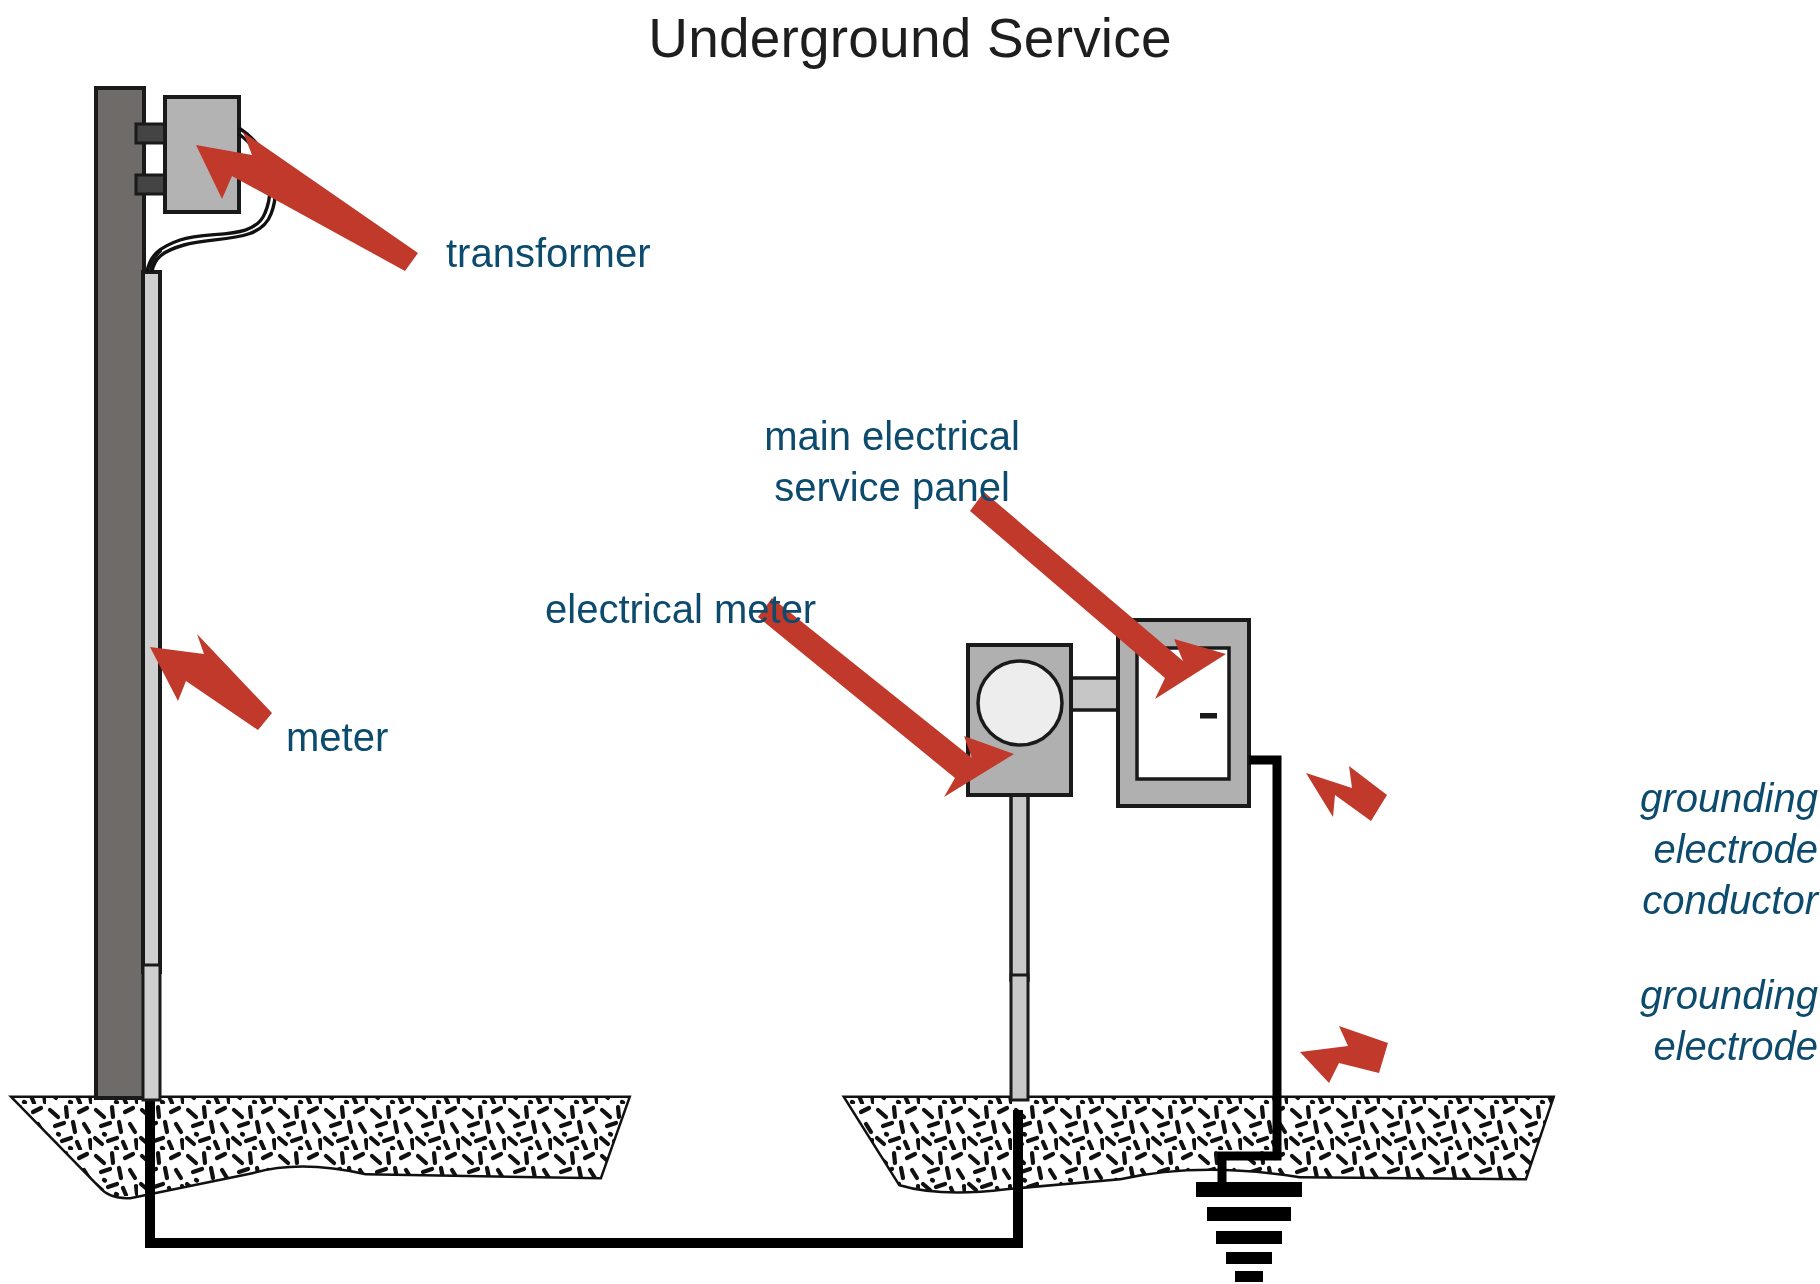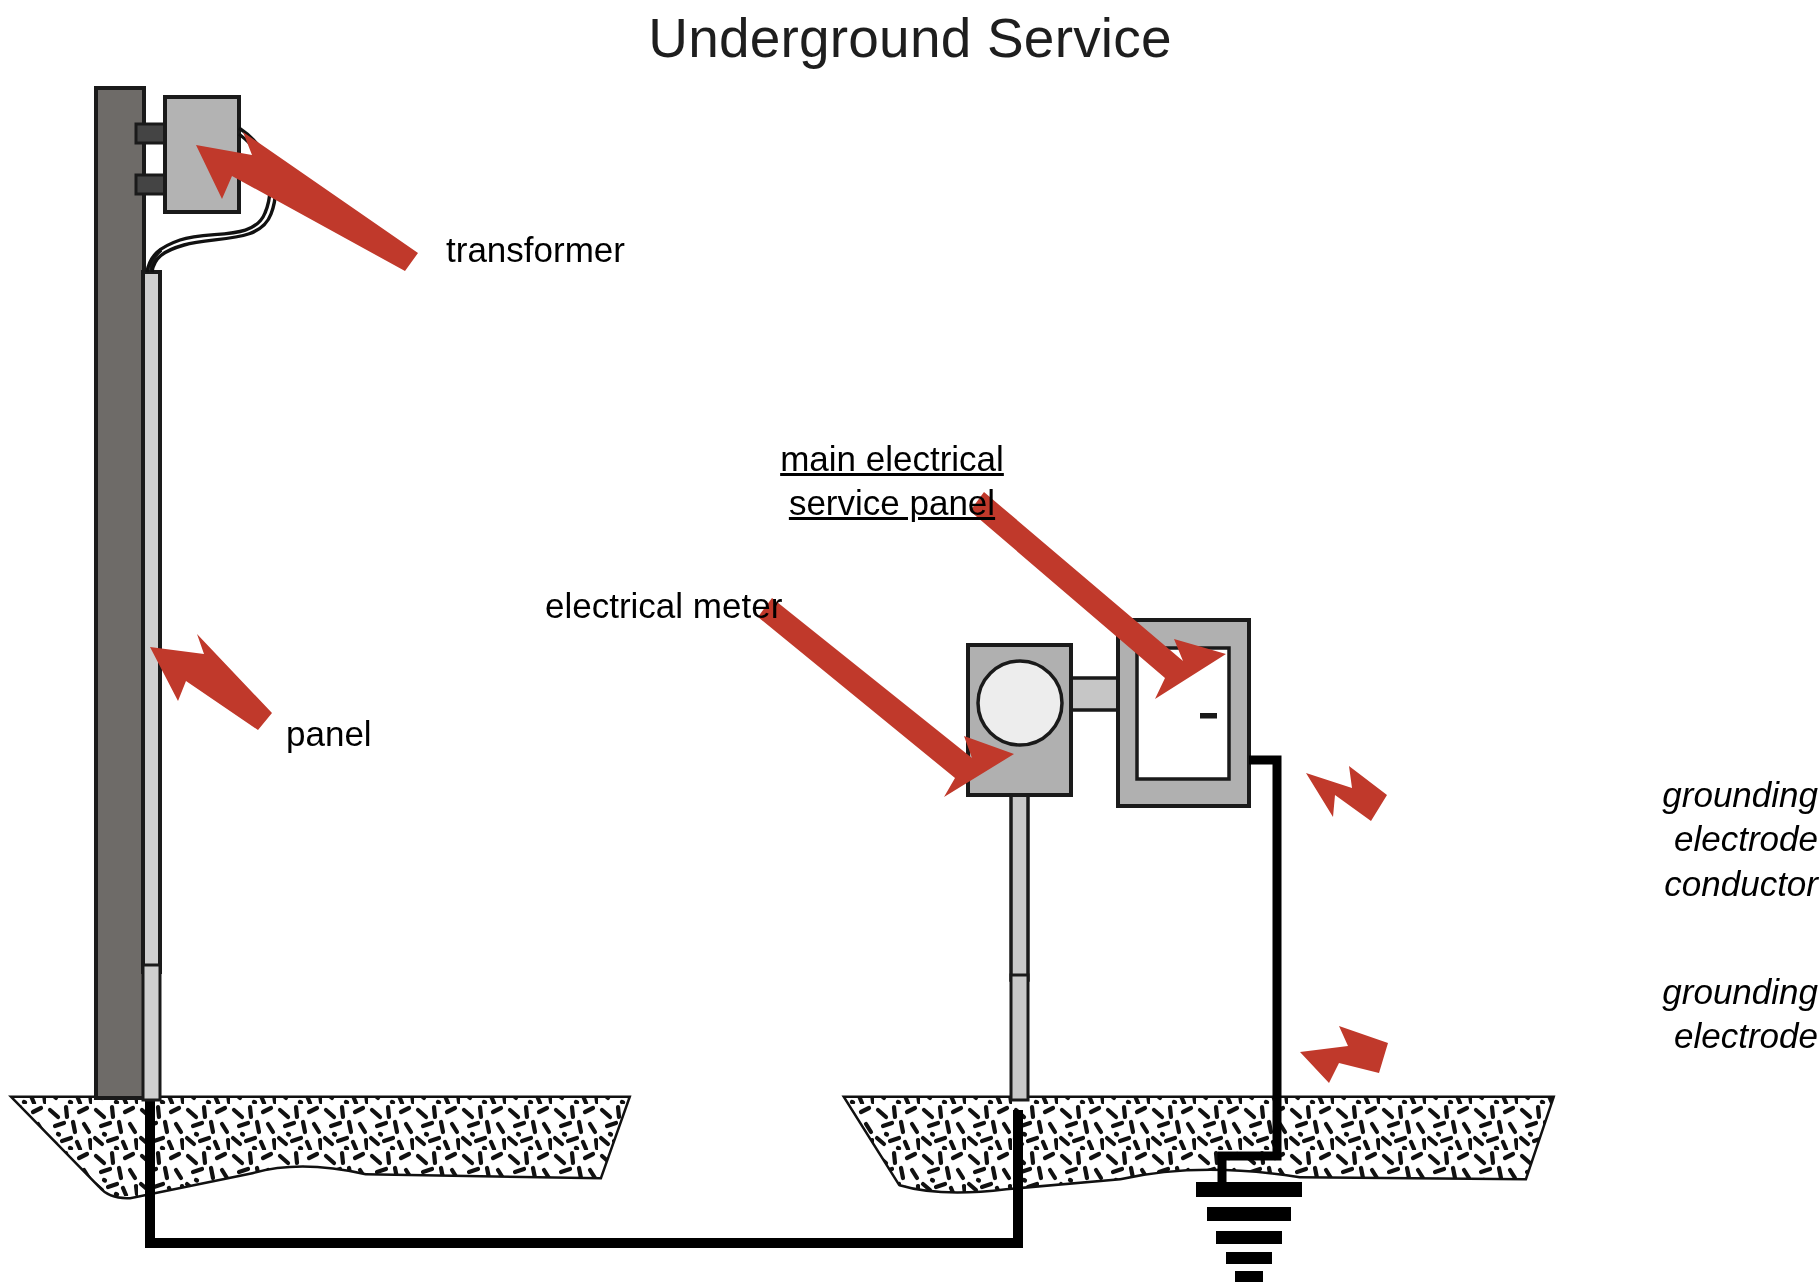--- a/index.html
+++ b/index.html
@@ -33,23 +33,23 @@
     width: 1820px;
     text-align: center;
     font-size: 55px;
     font-weight: 400;
     letter-spacing: 0.2px;
     color: #1e1e1e;
     white-space: nowrap;
   }
   .callout {
     position: absolute;
-    font-size: 35px;
+    font-size: 40px;
     line-height: 1.27;
-    color: #000000;
+    color: #0c4a6e;
     white-space: pre-line;
   }
   .callout.right-align { text-align: right; font-style: italic; }
   .callout.center-align { text-align: center; }
   .copyright {
     position: absolute;
     font-size: 30px;
     color: #111111;
     white-space: nowrap;
     letter-spacing: 0.3px;
@@ -192,25 +192,25 @@
       </g>
 
       <g>
         <path d="M 1300 1052 L 1348 1046 L 1339 1026 L 1388 1043 L 1379 1073 L 1339 1063 L 1329 1083 Z"></path>
       </g>
     </g>
   </svg>
 
   <div class="callout" style="left:446px; top:228px;">transformer</div>
 
-  <div class="callout" style="left:286px; top:712px;">panel</div>
+  <div class="callout" style="left:286px; top:712px;">meter</div>
 
   <div class="callout" style="left:545px; top:584px;">electrical meter</div>
 
-  <div class="callout center-align" style="left:762px; top:437px; width:260px;text-decoration:underline;">main electrical
+  <div class="callout center-align" style="left:762px; top:411px; width:260px;">main electrical
 service panel</div>
 
   <div class="callout right-align" style="left:1330px; top:773px; width:488px;">grounding
 electrode
 conductor</div>
 
   <div class="callout right-align" style="left:1330px; top:970px; width:488px;">grounding
 electrode</div>
 
 

